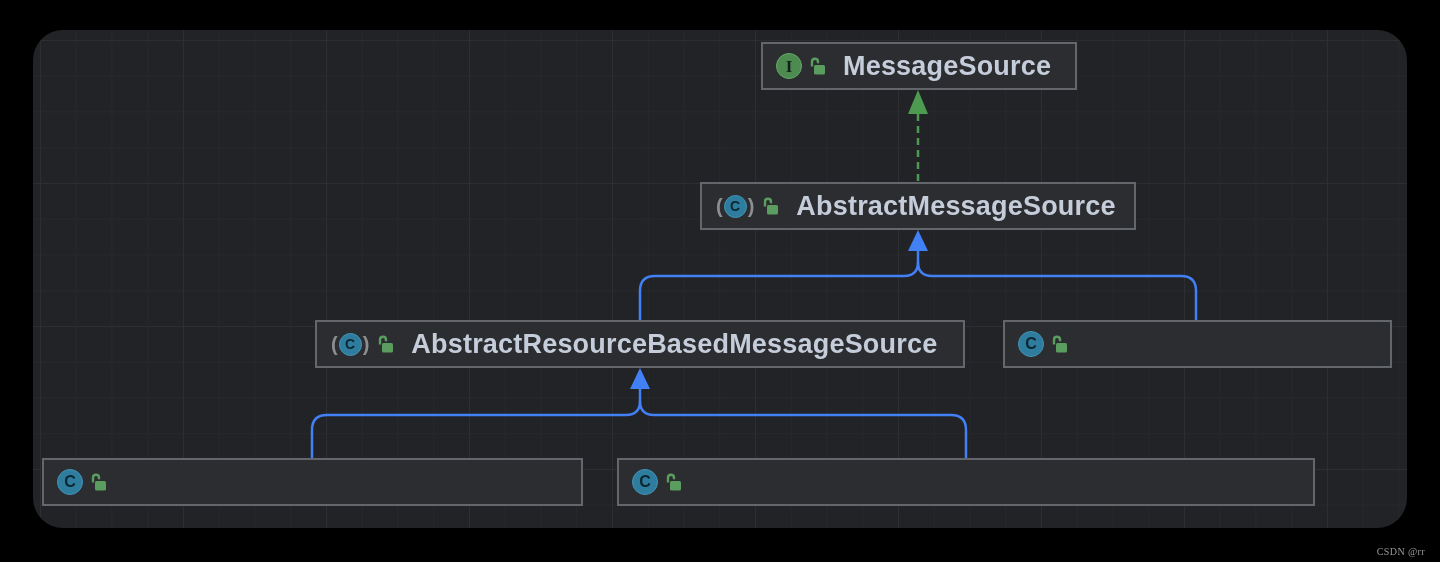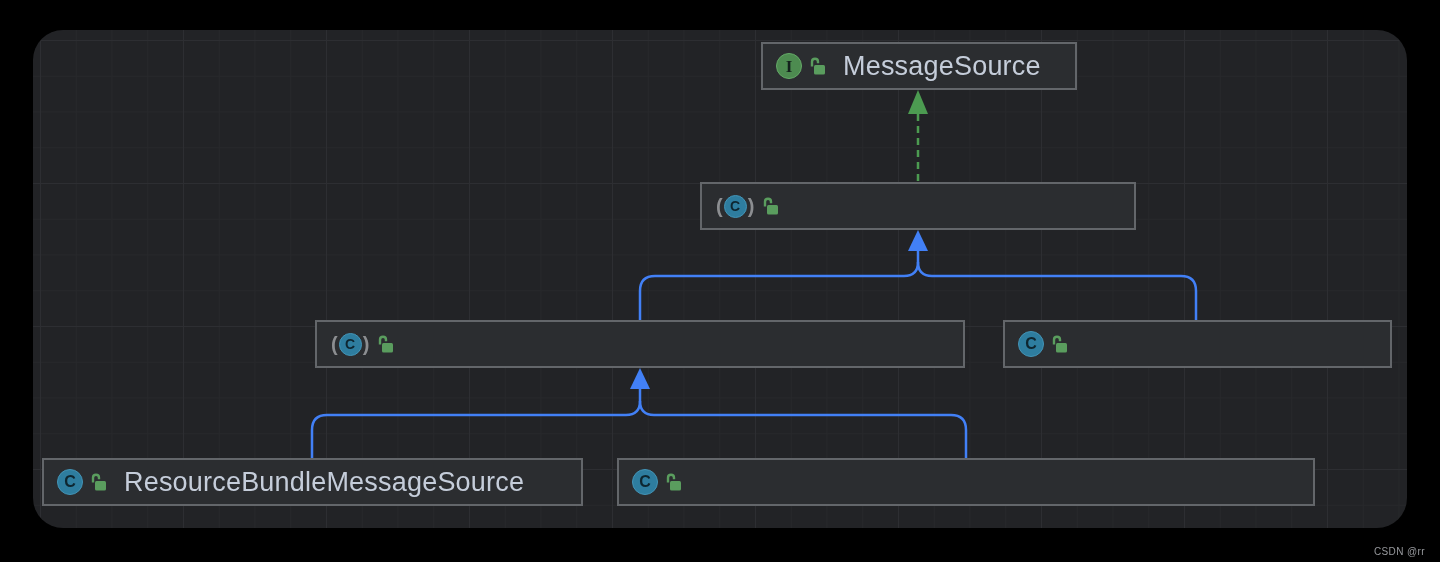--- a/index.html
+++ b/index.html
@@ -21,38 +21,38 @@
   }
   svg.edges{position:absolute;left:0;top:0;width:1374px;height:498px;pointer-events:none;}
   .node{
     position:absolute;height:48px;box-sizing:border-box;
     background:#2b2d30;border:2px solid #63666a;
     display:flex;align-items:center;padding-left:13px;
     cursor:default;
   }
   .node .label{
     color:#c5cdda;font-size:27px;line-height:1;margin-left:17px;
-    white-space:nowrap;letter-spacing:0.2px;
+    white-space:nowrap;letter-spacing:0.2px;font-weight:bold;
   }
   .icon-circle{
     width:26px;height:26px;border-radius:50%;flex:0 0 auto;
     display:flex;align-items:center;justify-content:center;box-sizing:border-box;
   }
   .icon-circle.iface{background:#4d8b50;border:1.5px solid #64a967;}
   .icon-circle.cls{background:#2e7d9f;border:1.5px solid #4394b6;}
   .icon-circle .glyph{font-size:16px;font-weight:bold;color:#13211c;line-height:1;}
   .icon-circle.cls .glyph{color:#0e2630;}
   .glyph.serif{font-family:"Liberation Serif", serif;font-size:17px;}
   .abstract-wrap{display:flex;align-items:center;flex:0 0 auto;}
   .abstract-wrap .icon-circle{width:23px;height:23px;}
   .abstract-wrap .icon-circle .glyph{font-size:14px;}
   .paren{color:#8c8e91;font-size:20px;line-height:1;font-weight:bold;padding:0 1px;}
   .lock{margin-left:7px;flex:0 0 auto;display:flex;align-items:center;}
   .watermark{
-    position:absolute;right:15px;bottom:5px;color:#97999d;font-size:10px;letter-spacing:0.4px;
+    position:absolute;right:15px;bottom:5px;color:#97999d;font-size:10px;letter-spacing:0.4px;font-family:Liberation Serif, serif;
   }
 </style>
 </head>
 <body>
 
 <div class="canvas">
 
   <svg class="edges">
      MessageSource (green dashed) --&gt;
     <g>
@@ -95,36 +95,38 @@
           <span class="glyph">C</span>
         </span>
       <span class="paren">)</span>
     </span>
     <span class="lock">
       <svg width="17" height="18" viewBox="0 0 17 18">
         <path d="M3 9.5 V4.8 Q3 1.8 6 1.8 Q9 1.8 9 4.8 V6.2" fill="none" stroke="#5a9d5e" stroke-width="2.4"></path>
         <rect x="5" y="8" width="11" height="9.5" rx="1.5" fill="#5a9d5e"></rect>
       </svg>
     </span>
+    <span class="label">AbstractMessageSource</span>
   </div>
 
   <div class="node" style="left:282px;top:290px;width:650px;">
     <span class="abstract-wrap">
       <span class="paren">(</span>
       <span class="icon-circle cls">
           <span class="glyph">C</span>
         </span>
       <span class="paren">)</span>
     </span>
     <span class="lock">
       <svg width="17" height="18" viewBox="0 0 17 18">
         <path d="M3 9.5 V4.8 Q3 1.8 6 1.8 Q9 1.8 9 4.8 V6.2" fill="none" stroke="#5a9d5e" stroke-width="2.4"></path>
         <rect x="5" y="8" width="11" height="9.5" rx="1.5" fill="#5a9d5e"></rect>
       </svg>
     </span>
+    <span class="label">AbstractResourceBasedMessageSource</span>
   </div>
 
   <div class="node" style="left:970px;top:290px;width:389px;">
     <span class="icon-circle cls">
       <span class="glyph">C</span>
     </span>
     <span class="lock">
       <svg width="17" height="18" viewBox="0 0 17 18">
         <path d="M3 9.5 V4.8 Q3 1.8 6 1.8 Q9 1.8 9 4.8 V6.2" fill="none" stroke="#5a9d5e" stroke-width="2.4"></path>
         <rect x="5" y="8" width="11" height="9.5" rx="1.5" fill="#5a9d5e"></rect>
@@ -135,21 +137,20 @@
   <div class="node" style="left:9px;top:428px;width:541px;">
     <span class="icon-circle cls">
       <span class="glyph">C</span>
     </span>
     <span class="lock">
       <svg width="17" height="18" viewBox="0 0 17 18">
         <path d="M3 9.5 V4.8 Q3 1.8 6 1.8 Q9 1.8 9 4.8 V6.2" fill="none" stroke="#5a9d5e" stroke-width="2.4"></path>
         <rect x="5" y="8" width="11" height="9.5" rx="1.5" fill="#5a9d5e"></rect>
       </svg>
     </span>
-    <span class="label">ResourceBundleMessageSource</span>
   </div>
 
   <div class="node" style="left:584px;top:428px;width:698px;">
     <span class="icon-circle cls">
       <span class="glyph">C</span>
     </span>
     <span class="lock">
       <svg width="17" height="18" viewBox="0 0 17 18">
         <path d="M3 9.5 V4.8 Q3 1.8 6 1.8 Q9 1.8 9 4.8 V6.2" fill="none" stroke="#5a9d5e" stroke-width="2.4"></path>
         <rect x="5" y="8" width="11" height="9.5" rx="1.5" fill="#5a9d5e"></rect>

